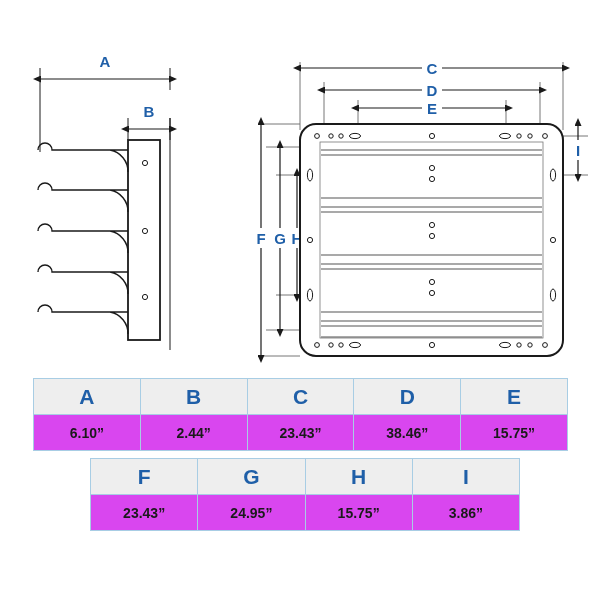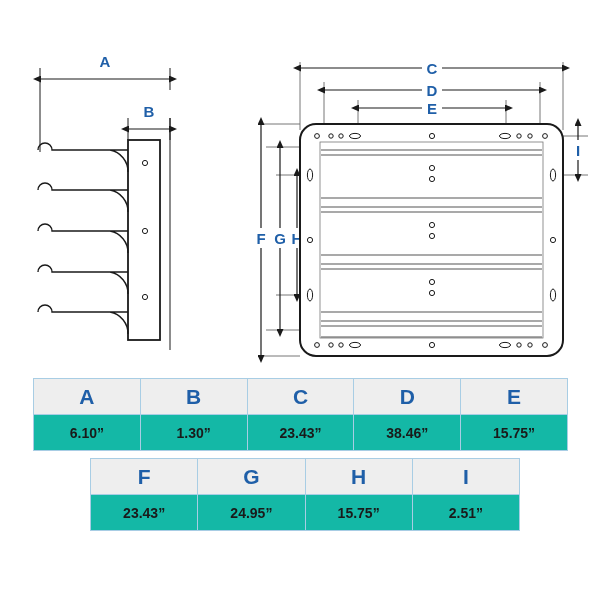--- a/index.html
+++ b/index.html
@@ -46,21 +46,21 @@
     vertical-align: middle;
   }
   table.dim-table tr.head-row td {
     background: #eeeeee;
     color: #1f5fa8;
     font-weight: bold;
     font-size: 21px;
     font-family: "Liberation Sans", sans-serif;
   }
   table.dim-table tr.val-row td {
-    background: #14b8a6;
+    background: #d946ef;
     color: #1a1a1a;
     font-weight: bold;
     font-size: 14px;
     font-family: "Liberation Sans", sans-serif;
   }
   #table-top {
     position: absolute;
     left: 33px;
     top: 0px;
     width: 535px;
@@ -256,38 +256,38 @@
     <tbody>
         <tr class="head-row">
       <td>A</td>
       <td>B</td>
       <td>C</td>
       <td>D</td>
       <td>E</td>
     </tr>
     <tr class="val-row">
       <td>6.10”</td>
-      <td>1.30”</td>
+      <td>2.44”</td>
       <td>23.43”</td>
       <td>38.46”</td>
       <td>15.75”</td>
     </tr>
   </tbody>
     </table>
 
   <table class="dim-table" id="table-bottom">
     <tbody>
         <tr class="head-row">
       <td>F</td>
       <td>G</td>
       <td>H</td>
       <td>I</td>
     </tr>
     <tr class="val-row">
       <td>23.43”</td>
       <td>24.95”</td>
       <td>15.75”</td>
-      <td>2.51”</td>
+      <td>3.86”</td>
     </tr>
   </tbody>
     </table>
 
 </div>
 
 </body></html>

